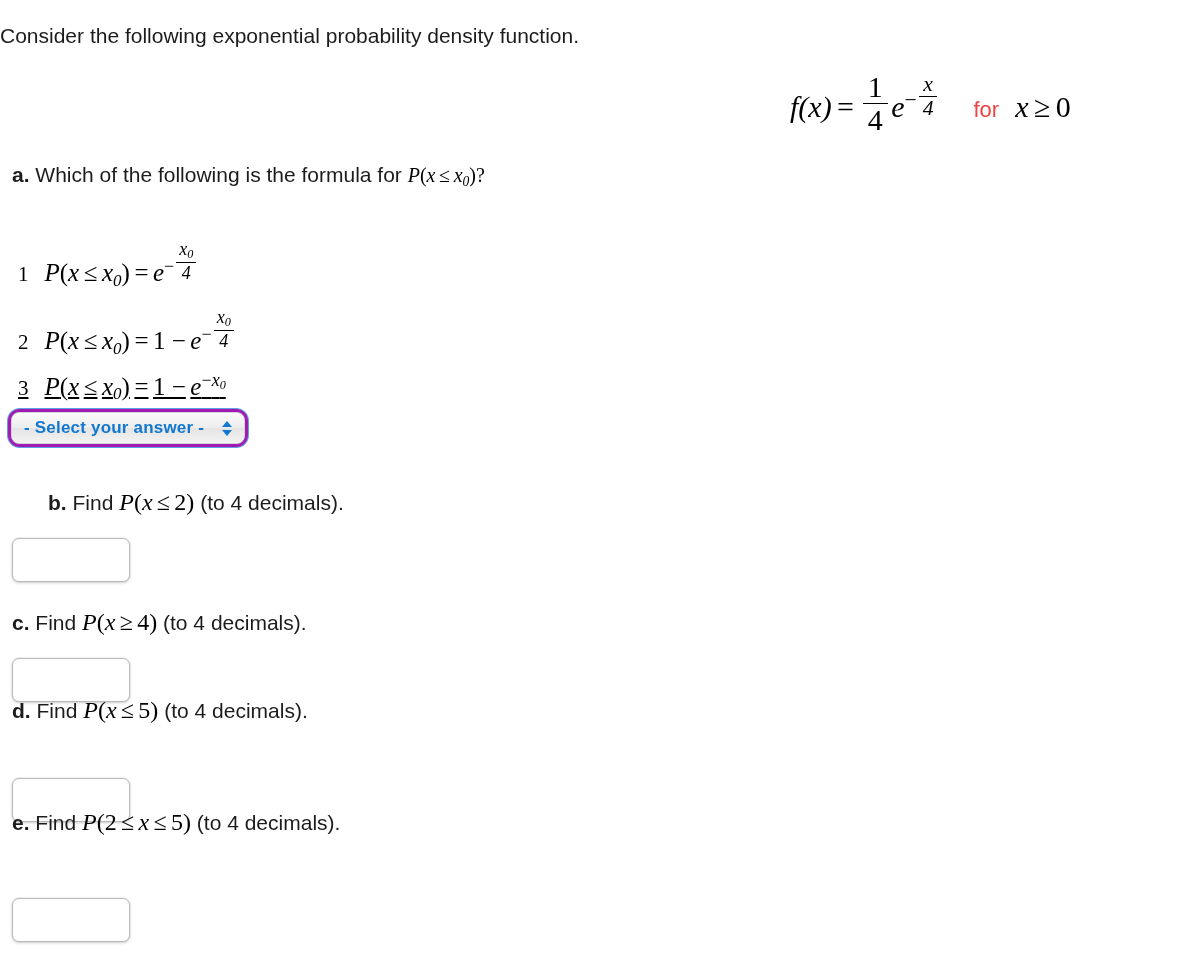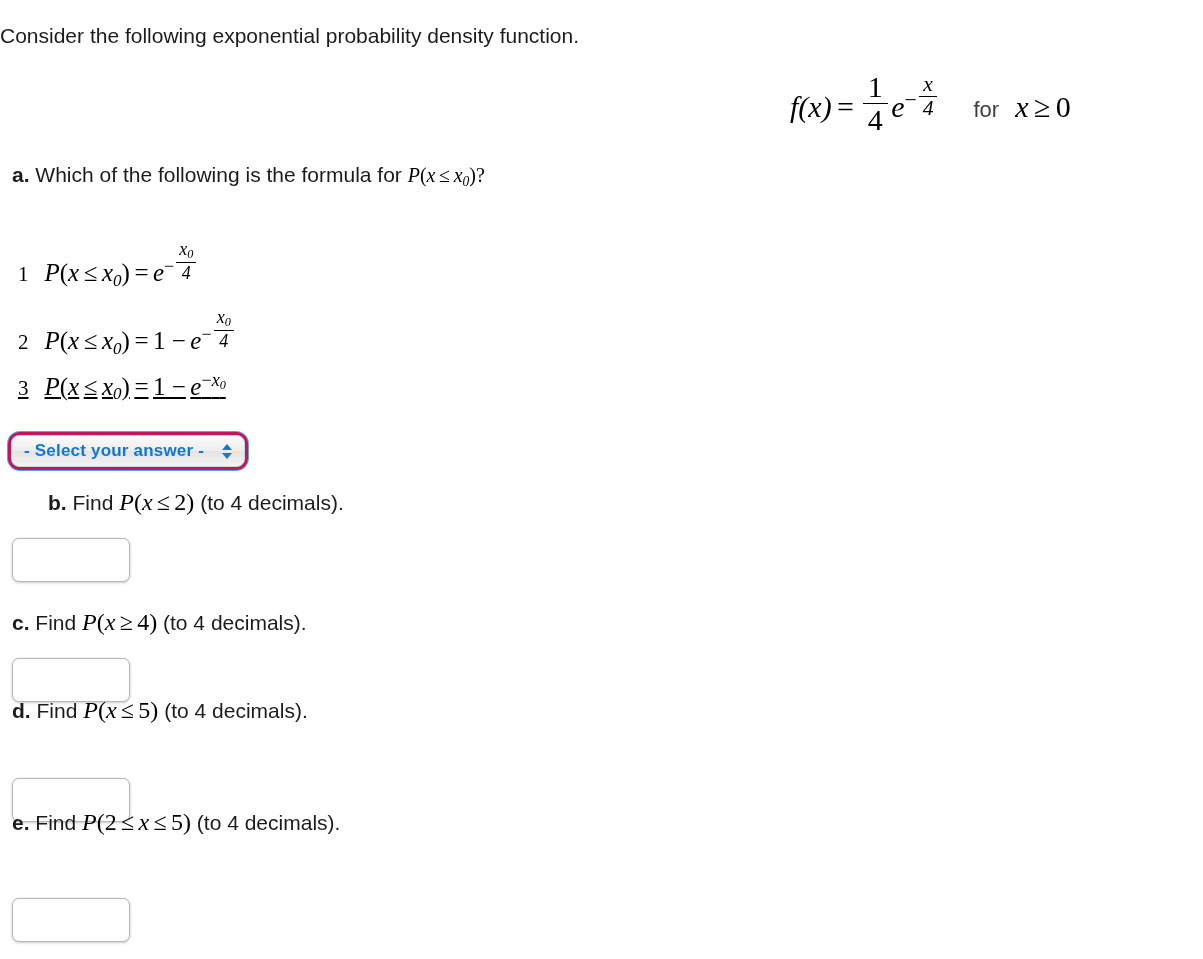--- a/index.html
+++ b/index.html
@@ -76,21 +76,21 @@
   #pdf-formula {
     left: 790px; top: 72px;
     font-size: 30px;
   }
   #pdf-formula .forword {
     font-family: "Liberation Sans", sans-serif;
     font-style: normal;
     font-size: 22px;
     padding-left: 34px;
     padding-right: 16px;
-    color: #404040;
+    color: #ef4444;
   }
 
   #question-a { left: 12px; top: 162px; }
   #question-a .math { font-size: 20px; }
 
   .option-row {
     position: absolute;
     left: 18px;
     font-size: 25px;
   }
@@ -101,24 +101,24 @@
     padding-right: 16px;
   }
   #option-1 { top: 240px; }
   #option-2 { top: 308px; }
   #option-3 { top: 370px; text-decoration: underline; }
 
   
   #answer-select-wrap {
     position: absolute;
     left: 8px;
-    top: 432px;
+    top: 409px;
     padding: 3px;
     border-radius: 12px;
-    background: #be185d;
+    background: #a21caf;
     box-shadow: 0 0 0 1px #5fa0e8;
     display: inline-block;
   }
   #answer-select {
     display: flex;
     align-items: center;
     height: 30px;
     border-radius: 8px;
     border: 1px solid #cfd4d8;
     background: linear-gradient(180deg, #fbfbfb 0%, #ededed 48%, #e4e4e4 52%, #f3f3f3 100%);

